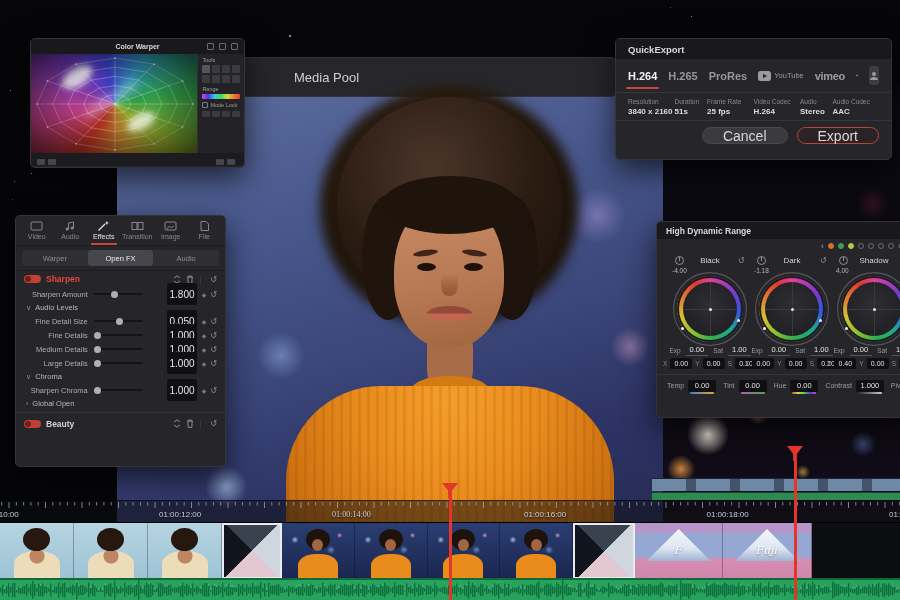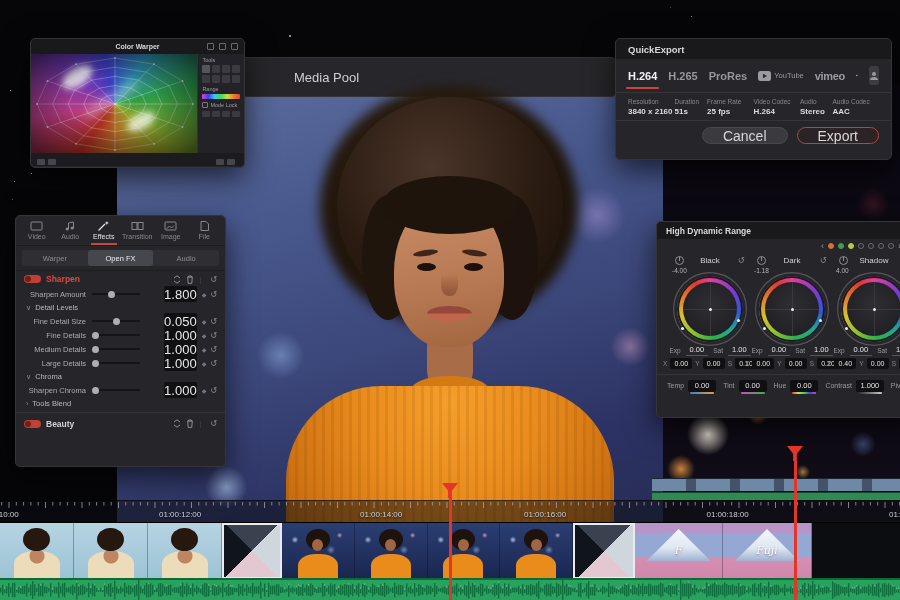--- a/index.html
+++ b/index.html
@@ -136,21 +136,21 @@
   #tl .fxhead{display:flex;align-items:center;height:17px;padding:0 8px;gap:5px;border-top:1px solid #1e1e21;}
   #tl .toggle{width:17px;height:8px;border-radius:4px;background:#c04035;position:relative;}
   #tl .toggle::before{content:"";position:absolute;left:1px;top:1px;width:6px;height:6px;border-radius:50%;background:#6f1f18;}
   #tl .fxname{font-size:8.5px;font-weight:bold;color:#e5473b;flex:1;}
   #tl .fxname.wh{color:#d2d2d6;}
   #tl .hic{display:flex;align-items:center;gap:5px;color:#8d8d93;font-size:8px;}
   #tl .prow{display:flex;align-items:center;height:14px;padding:0 8px;}
   #tl .plabel{width:78px;text-align:right;font-size:7.5px;color:#ababb1;padding-right:6px;white-space:nowrap;}
   #tl .slider{position:relative;width:56px;height:2px;background:#141416;border-radius:1px;}
   #tl .thumb{position:absolute;top:-2.5px;width:7px;height:7px;border-radius:50%;background:#aeaeb4;}
-  #tl .pval{width:33px;height:16px;background:#101013;border-radius:2px;color:#e8e8ea;font-size:13px;
+  #tl .pval{width:33px;height:22px;background:#101013;border-radius:2px;color:#e8e8ea;font-size:10px;
      display:flex;align-items:center;justify-content:center;margin-left:24px;}
   #tl .kf{color:#76767c;font-size:6px;margin-left:5px;}
   #tl .rst{color:#8d8d93;font-size:8px;margin-left:4px;font-family:"DejaVu Sans",sans-serif;}
   #tl .sect{display:flex;align-items:center;height:13px;padding:0 10px;color:#b8b8be;font-size:7.5px;gap:4px;}
   #tl .chev{color:#8d8d93;font-size:7px;}
   #tl .hr{border-top:1px solid #333338;margin:2px 0;}
 
   
   #hdr{left:656px;top:221px;width:260px;height:197px;overflow:hidden;}
   #hdr .ptitle{height:17px;font-size:8.5px;}
@@ -457,21 +457,21 @@
         <line x1="841.1999999999999" x2="841.1999999999999" y1="1" y2="4.5" stroke="rgba(165,170,180,.75)" stroke-width="1"></line>
         <line x1="848.5" x2="848.5" y1="1" y2="7" stroke="rgba(165,170,180,.75)" stroke-width="1"></line>
         <line x1="855.8" x2="855.8" y1="1" y2="4.5" stroke="rgba(165,170,180,.75)" stroke-width="1"></line>
         <line x1="863.1" x2="863.1" y1="1" y2="4.5" stroke="rgba(165,170,180,.75)" stroke-width="1"></line>
         <line x1="870.4" x2="870.4" y1="1" y2="4.5" stroke="rgba(165,170,180,.75)" stroke-width="1"></line>
         <line x1="877.6999999999999" x2="877.6999999999999" y1="1" y2="4.5" stroke="rgba(165,170,180,.75)" stroke-width="1"></line>
         <line x1="885" x2="885" y1="1" y2="7" stroke="rgba(165,170,180,.75)" stroke-width="1"></line>
         <line x1="892.3" x2="892.3" y1="1" y2="4.5" stroke="rgba(165,170,180,.75)" stroke-width="1"></line>
         <line x1="899.6" x2="899.6" y1="1" y2="4.5" stroke="rgba(165,170,180,.75)" stroke-width="1"></line>
       </svg>
-  <span class="tc" style="left: -23.5px;">01:00:10:00</span><span class="tc" style="left: 159px;">01:00:12:00</span><span class="tc" style="left: 360px;">01:00:14:00</span><span class="tc" style="left: 524px;">01:00:16:00</span><span class="tc" style="left: 706.5px;">01:00:18:00</span><span class="tc" style="left: 889px;">01:00:20:00</span></div>
+  <span class="tc" style="left: -23.5px;">01:00:10:00</span><span class="tc" style="left: 159px;">01:00:12:00</span><span class="tc" style="left: 332px; font-family: Liberation Serif, serif;">01:00:14:00</span><span class="tc" style="left: 524px;">01:00:16:00</span><span class="tc" style="left: 706.5px;">01:00:18:00</span><span class="tc" style="left: 889px;">01:00:20:00</span></div>
   <div id="vtrack" class="abs">
       <div class="seg" style="width: 222px;">
         <div class="thumb-cell thA" style="width: 74px;">
           <div class="af"></div>
           <div class="bd"></div>
         </div>
         <div class="thumb-cell thA" style="width: 74px;">
           <div class="af"></div>
           <div class="bd"></div>
         </div>
@@ -1299,21 +1299,21 @@
       <span class="plabel">Sharpen Amount</span>
       <span class="slider">
           <span class="thumb" style="left:34%"></span>
         </span>
       <span class="pval">1.800</span>
       <span class="kf">◆</span>
         <span class="rst">↺</span>
     </div>
     <div class="sect">
       <span class="chev">∨</span>
-        <span>Detail Levels</span>
+        <span>Audio Levels</span>
       </div>
     <div class="prow">
       <span class="plabel">Fine Detail Size</span>
       <span class="slider">
           <span class="thumb" style="left:44%"></span>
         </span>
       <span class="pval">0.050</span>
       <span class="kf">◆</span>
         <span class="rst">↺</span>
     </div>
@@ -1352,21 +1352,21 @@
       <span class="plabel">Sharpen Chroma</span>
       <span class="slider">
           <span class="thumb" style="left:1%"></span>
         </span>
       <span class="pval">1.000</span>
       <span class="kf">◆</span>
         <span class="rst">↺</span>
     </div>
     <div class="sect">
       <span class="chev">›</span>
-        <span>Tools Blend</span>
+        <span>Global Open</span>
       </div>
     <div class="hr"></div>
     <div class="fxhead" style="border-top:none">
       <span class="toggle"></span>
       <span class="fxname wh">Beauty</span>
       <span class="hic">
         <svg class="ic" width="8" height="9" viewBox="0 0 8 9">
             <path d="M1 3L4 .8 7 3M1 6l3 2.2L7 6" fill="none" stroke="#8d8d93"></path>
           </svg>
         <svg class="ic" width="8" height="9" viewBox="0 0 8 9">

